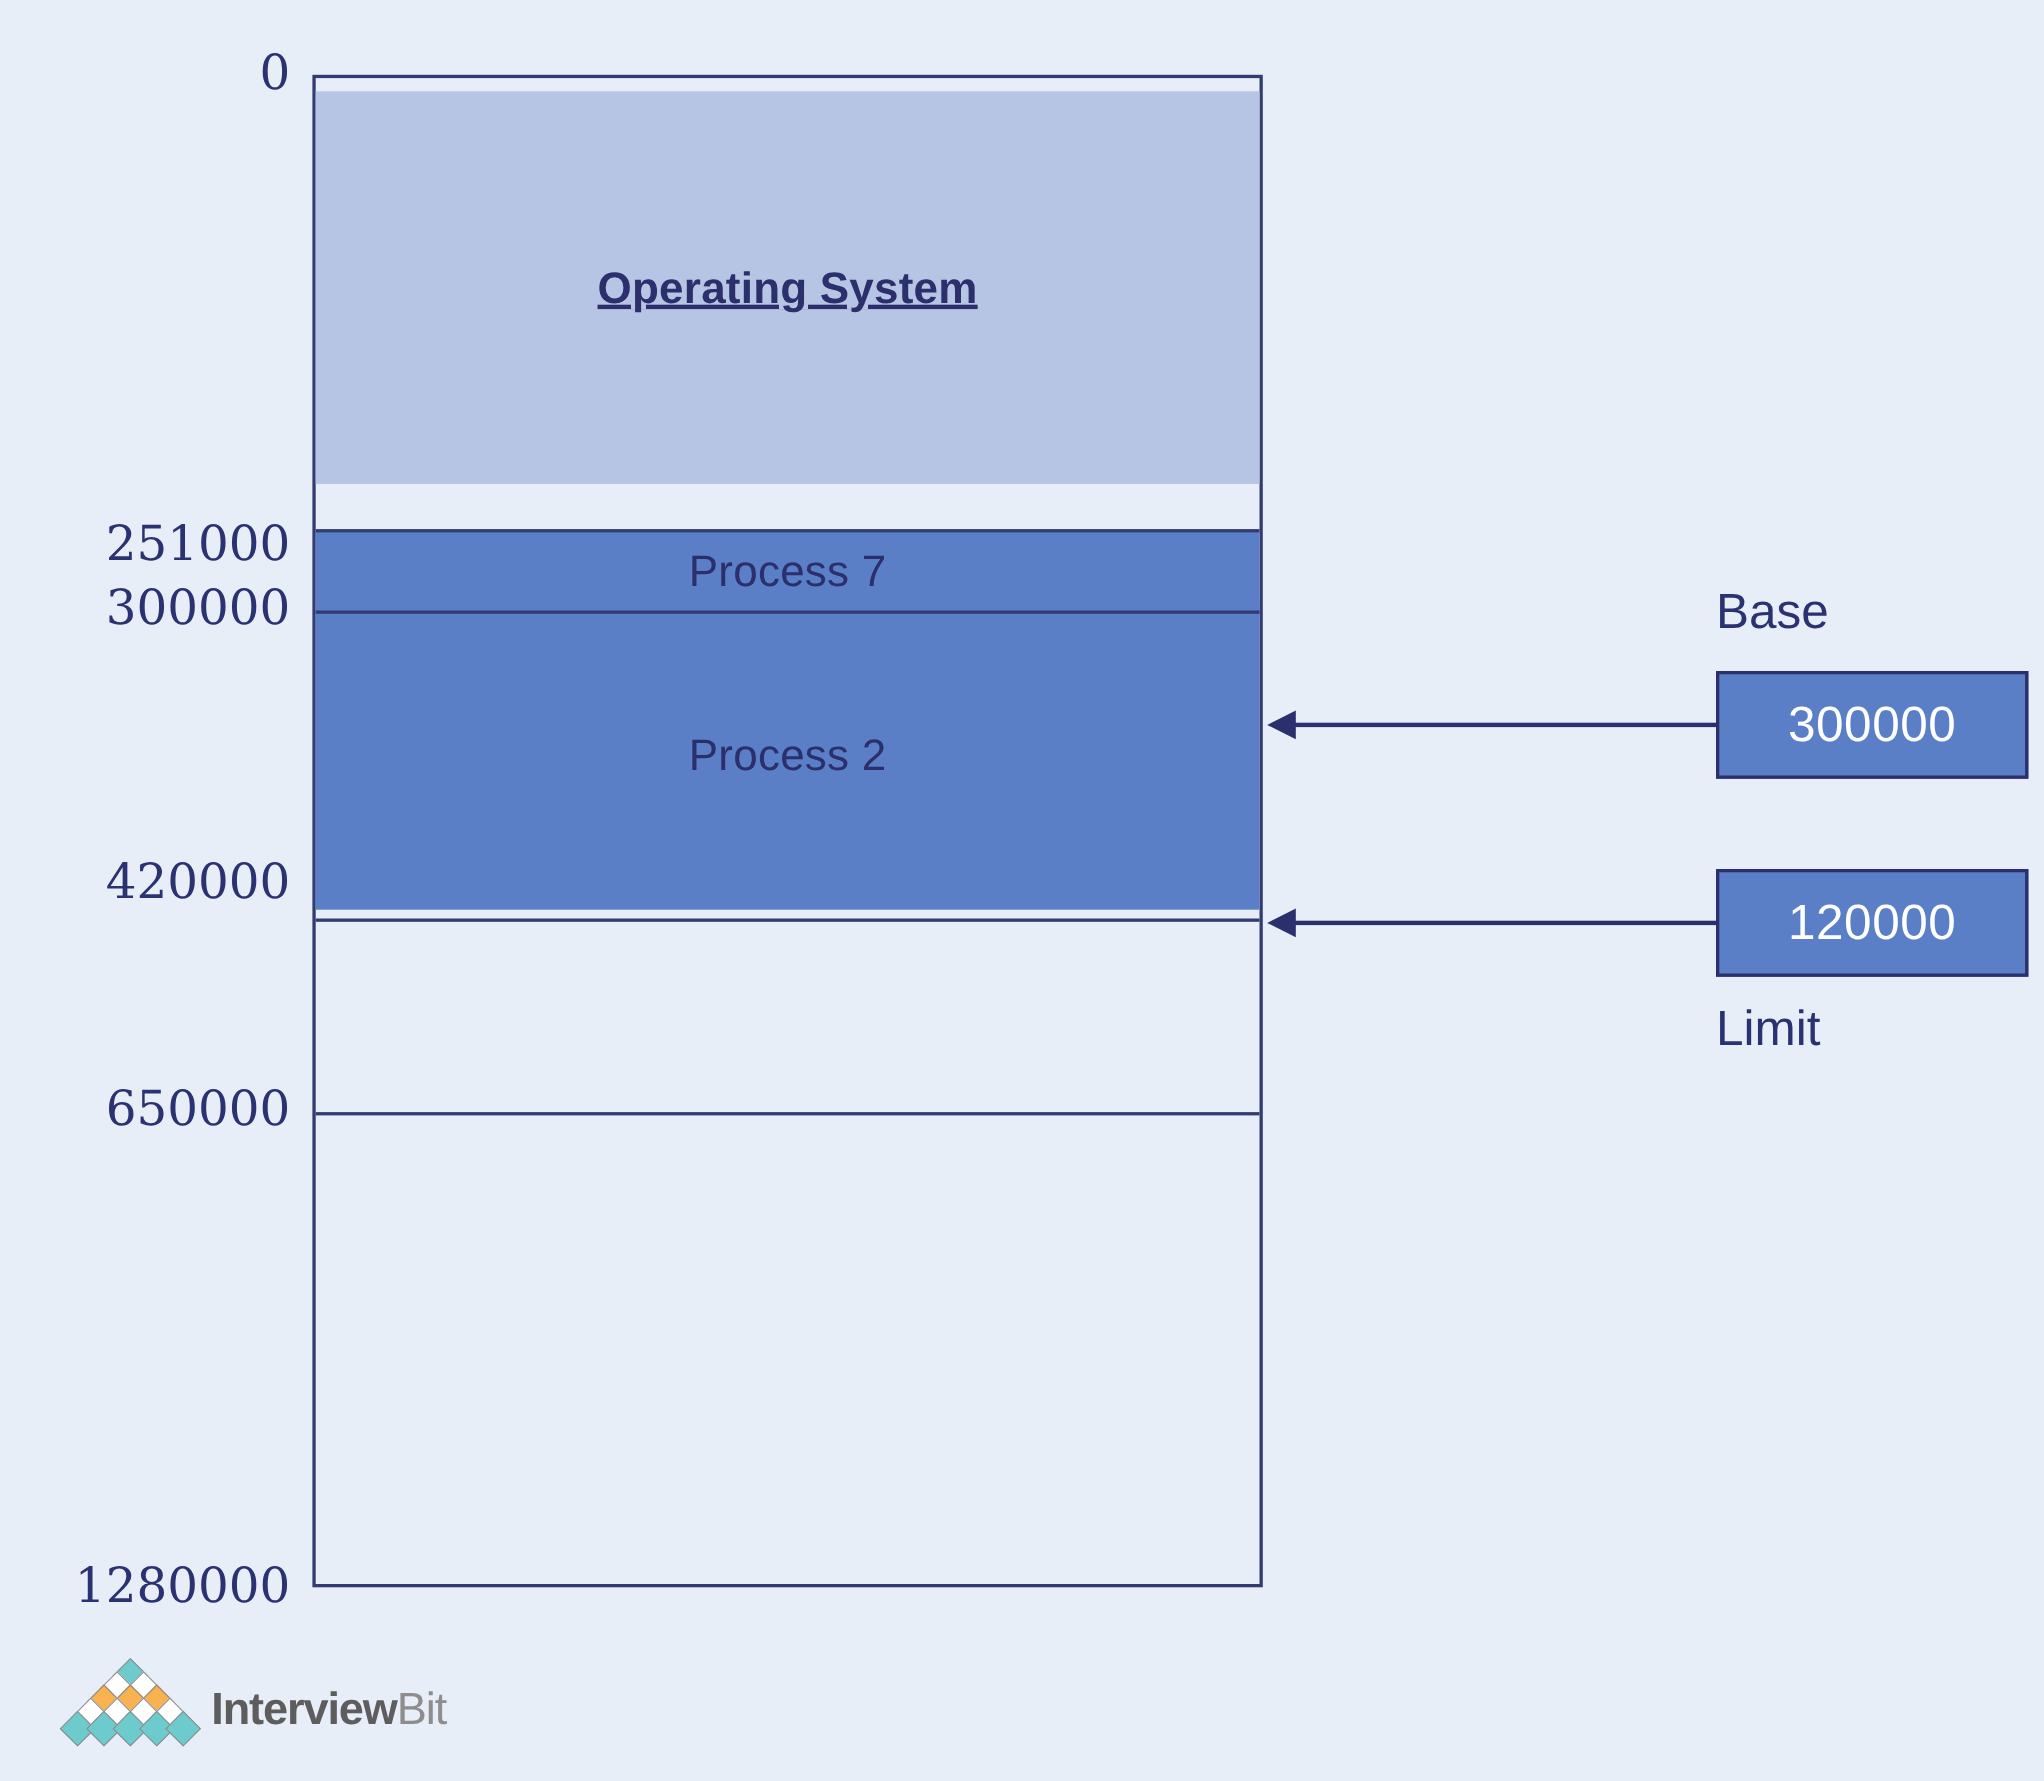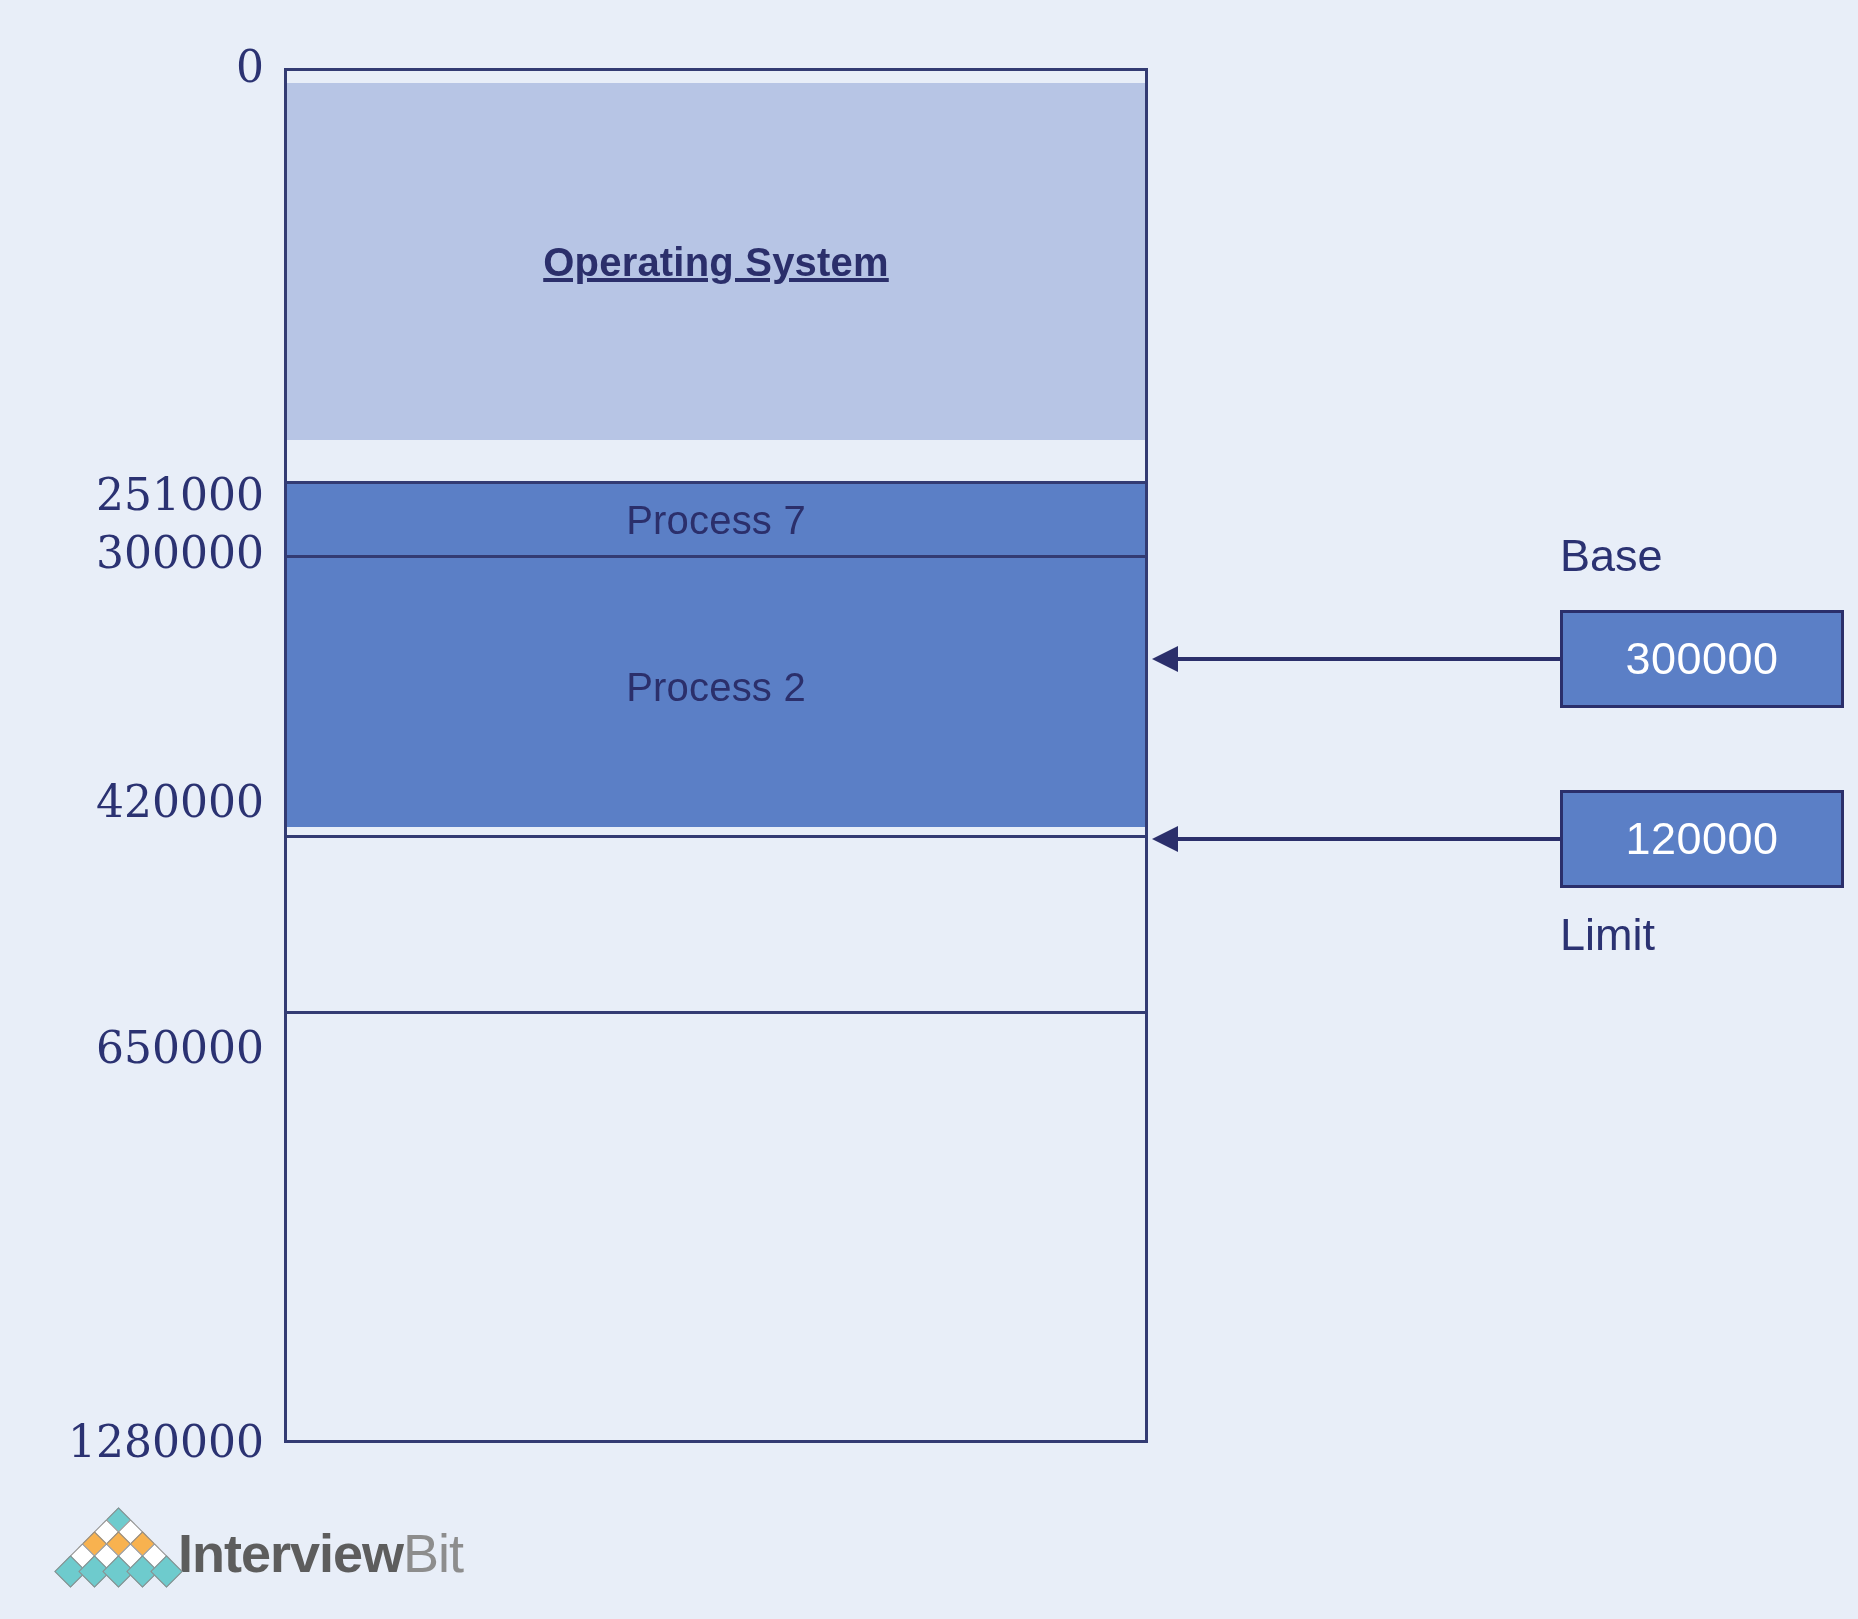--- a/index.html
+++ b/index.html
@@ -133,22 +133,22 @@
     width: 23px;
     height: 23px;
     transform: rotate(45deg);
     border: 1.5px solid #8d8d8d;
     box-sizing: border-box;
   }
   .dia.teal   { background: #6ecbcd; }
   .dia.orange { background: #f8b24f; }
   .dia.white  { background: #ffffff; }
   #logo-text {
-    margin-left: 0;
-    font-size: 54px;
+    margin-left: 14px;
+    font-size: 41px;
     line-height: 1;
     letter-spacing: -1px;
     white-space: nowrap;
   }
   #logo-text .interview { color: #5d5d5d; font-weight: bold; }
   #logo-text .bit       { color: #8d8d8d; font-weight: normal; }
 </style>
 </head>
 <body>
 
@@ -171,21 +171,21 @@
   <div class="divider" style="top:410px;"></div>
   <div class="divider" style="top:484px;"></div>
   <div class="divider" style="top:764px;"></div>
   <div class="divider" style="top:940px;"></div>
 </div>
 
 <div class="addr-label" style="top:45px;">0</div>
 <div class="addr-label" style="top:473px;">251000</div>
 <div class="addr-label" style="top:531px;">300000</div>
 <div class="addr-label" style="top:766px;margin-top:14px;">420000</div>
-<div class="addr-label" style="top:1026px;margin-left:22px;">650000</div>
+<div class="addr-label" style="top:987px;margin-left:22px;">650000</div>
 <div class="addr-label" style="top:1420px;">1280000</div>
 
 <div class="side-caption" style="left:1560px; top:533px;">Base</div>
 
 <div class="value-box" style="left:1560px; top:610px;">
   <span>300000</span>
 </div>
 
 <div class="arrow" style="left:1152px; top:646px; width:408px;">
   <div class="head"></div>

